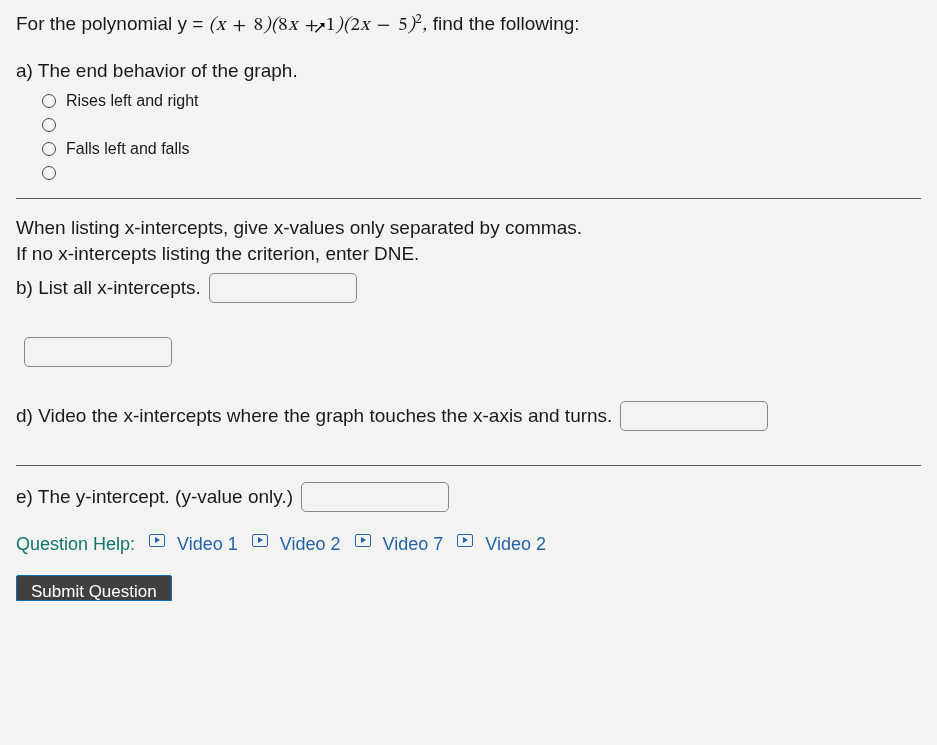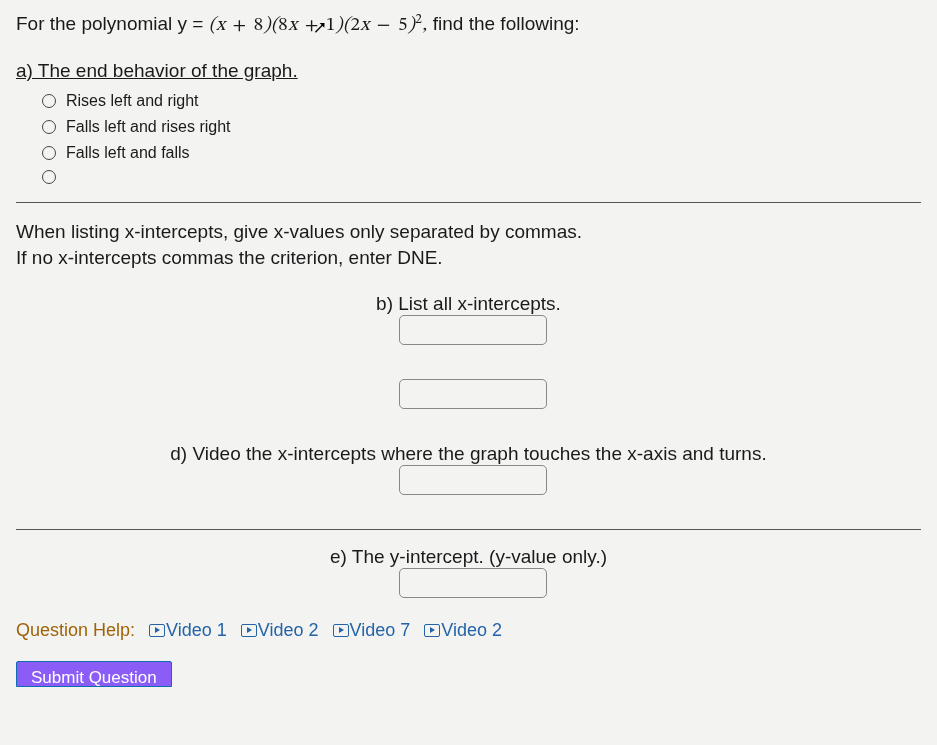--- a/index.html
+++ b/index.html
@@ -20,21 +20,20 @@
       font-family: 'Cambria Math', 'STIX Two Math', Georgia, serif;
       font-style: italic;
       letter-spacing: 0.5px;
     }
     .math .op { font-style: normal; padding: 0 2px; }
     .math .num { font-style: normal; }
     .sup { vertical-align: super; font-size: 0.7em; font-style: normal; }
     .part-label {
       font-size: 19px;
       margin-bottom: 10px;
-      text-decoration: underline;
     }
     .radio-group { padding-left: 26px; margin-bottom: 18px; }
     .radio-option {
       display: flex;
       align-items: center;
       font-size: 16px;
       margin-bottom: 8px;
     }
     .radio-circle {
       width: 14px; height: 14px;
@@ -46,71 +45,69 @@
     }
     hr.sep {
       border: none;
       border-top: 1.5px solid #555;
       margin: 8px 0 16px 0;
       width: 100%;
     }
     .instructions {
       font-size: 19px;
       line-height: 1.35;
-      margin-bottom: 22px;
+      margin-bottom: 6px;
     }
     .part-line {
       font-size: 19px;
       margin-bottom: 34px;
       display: flex;
       align-items: center;
       flex-wrap: wrap;
-      flex-direction: column;
     }
     .text-input {
       border: 1px solid #888;
       border-radius: 5px;
       height: 30px;
       width: 148px;
       margin-left: 8px;
       background: #f3f4f2;
     }
     .help-row {
       font-size: 18px;
       margin-top: 4px;
       margin-bottom: 20px;
       display: flex;
       align-items: center;
       gap: 14px;
     }
-    .help-label { color: #a16207; }
+    .help-label { color: #0f766e; }
     .video-link {
       color: #2563a8;
       display: inline-flex;
-      align-items: center;
-      gap: 1px;
+      gap: 12px;
       cursor: pointer;
     }
     .play-icon {
       display: inline-flex;
       width: 16px; height: 13px;
       border: 1.3px solid #2563a8;
       border-radius: 2px;
       align-items: center;
       justify-content: center;
     }
     .play-tri {
       width: 0; height: 0;
       border-left: 5px solid #2563a8;
       border-top: 3.5px solid transparent;
       border-bottom: 3.5px solid transparent;
       margin-left: 1px;
     }
     .submit-btn {
-      background: #8b5cf6;
+      background: #404040;
       color: #fff;
       border: 1px solid #0e6db0;
       font-size: 17px;
       padding: 6px 14px 0 14px;
       height: 26px;
       overflow: hidden;
       border-radius: 2px 2px 0 0;
       cursor: pointer;
     }
     .cursor {
@@ -137,36 +134,35 @@
 </div>
 
 <div class="part-label">a) The end behavior of the graph.</div>
 <div class="radio-group">
   <div class="radio-option">
     <span class="radio-circle"></span>
     <span>Rises left and right</span>
   </div>
   <div class="radio-option">
     <span class="radio-circle"></span>
-    <span>Falls left and rises right</span>
   </div>
   <div class="radio-option">
     <span class="radio-circle"></span>
     <span>Falls left and falls</span>
   </div>
   <div class="radio-option">
     <span class="radio-circle"></span>
   </div>
 </div>
 
 <hr class="sep">
 
 <div class="instructions">
   <div>When listing x-intercepts, give x-values only separated by commas.</div>
-  <div>If no x-intercepts commas the criterion, enter DNE.</div>
+  <div>If no x-intercepts listing the criterion, enter DNE.</div>
 </div>
 
 <div class="part-line">
   <span>b) List all x-intercepts.</span>
   <input class="text-input" style="">
 </div>
 
 <div class="part-line">
   <input class="text-input" style="">
 </div>

